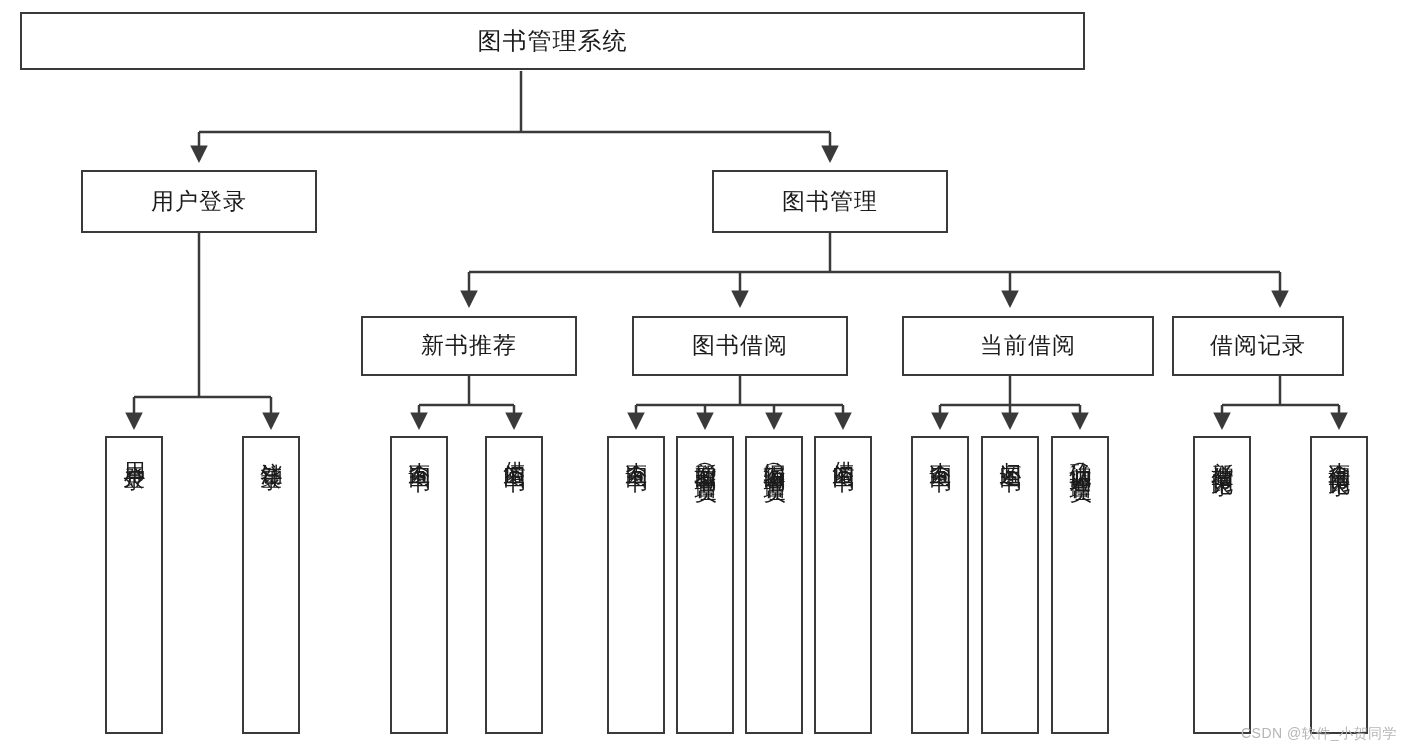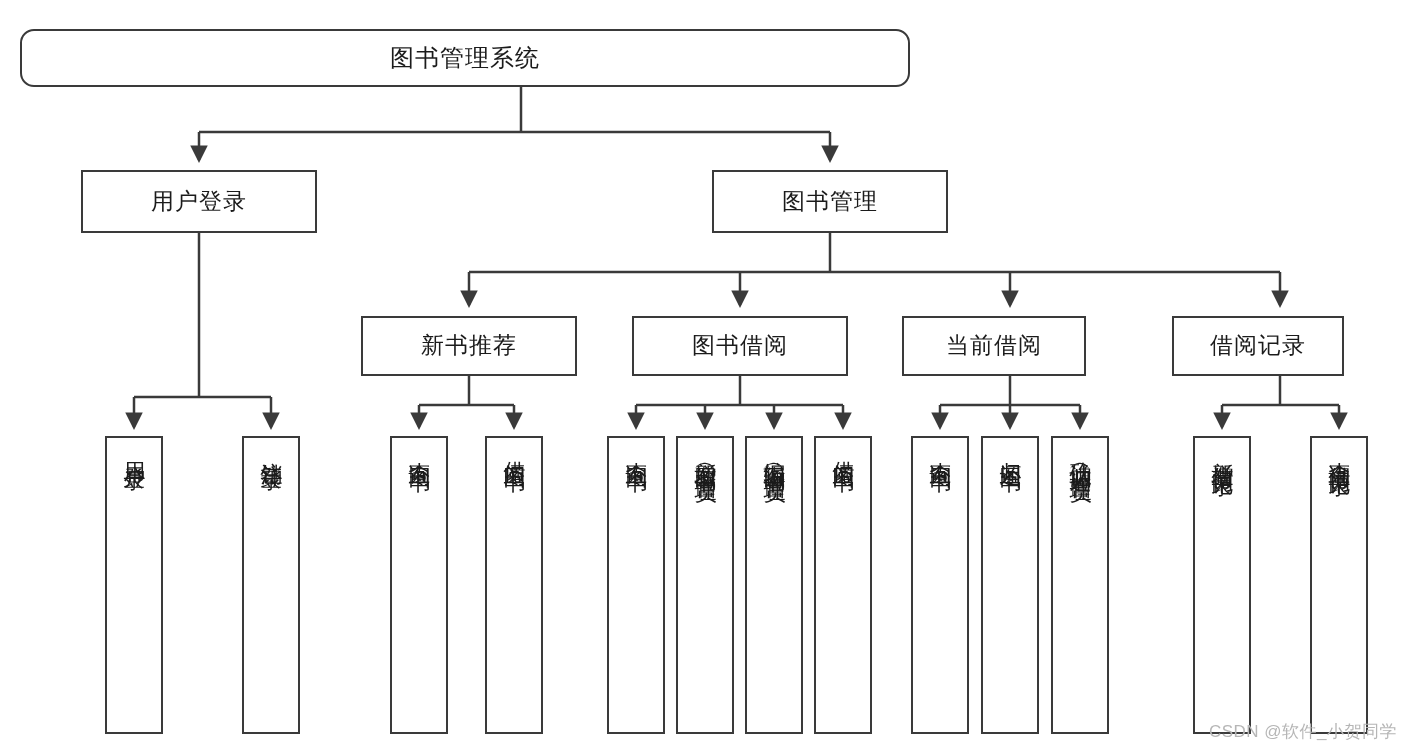--- a/index.html
+++ b/index.html
@@ -64,21 +64,21 @@
     font-size: 22px;
     line-height: 1.22;
     letter-spacing: 3px;
     white-space: nowrap;
   }
   
   #watermark {
     position: absolute;
     right: 8px;
     bottom: 4px;
-    font-size: 17px;
+    font-size: 14px;
     color: #b6b6b6;
     letter-spacing: 0.5px;
     z-index: 3;
     user-select: none;
   }
 </style>
 </head>
 <body>
 
 <div id="canvas">
@@ -126,41 +126,41 @@
       <path d="M 1010 405 L 1010 427" marker-end="url(#arrow)"></path>
       <path d="M 1080 405 L 1080 427" marker-end="url(#arrow)"></path>
 
       <path d="M 1280 376 L 1280 405"></path>
       <path d="M 1222 405 L 1339 405"></path>
       <path d="M 1222 405 L 1222 427" marker-end="url(#arrow)"></path>
       <path d="M 1339 405 L 1339 427" marker-end="url(#arrow)"></path>
     </g>
   </svg>
 
-  <div class="node horiz root" style="left:20px; top:29px; width:890px; height:58px;border-radius:14px;">
+  <div class="node horiz root" style="left:20px; top:12px; width:1065px; height:58px;">
     <span class="label">图书管理系统</span>
   </div>
 
   <div class="node horiz" style="left:81px; top:170px; width:236px; height:63px;">
     <span class="label">用户登录</span>
   </div>
 
   <div class="node horiz" style="left:361px; top:316px; width:216px; height:60px;">
     <span class="label">新书推荐</span>
   </div>
 
   <div class="node horiz" style="left:712px; top:170px; width:236px; height:63px;">
     <span class="label">图书管理</span>
   </div>
 
   <div class="node horiz" style="left:632px; top:316px; width:216px; height:60px;">
     <span class="label">图书借阅</span>
   </div>
 
-  <div class="node horiz" style="left:902px; top:316px; width:184px; height:60px;">
+  <div class="node horiz" style="left:902px; top:316px; width:252px; height:60px;">
     <span class="label">当前借阅</span>
   </div>
 
   <div class="node horiz" style="left:1172px; top:316px; width:172px; height:60px;">
     <span class="label">借阅记录</span>
   </div>
 
   <div class="node vert" style="left:105px; top:436px; width:58px; height:298px;">
     <span class="label">用户登录</span>
   </div>

